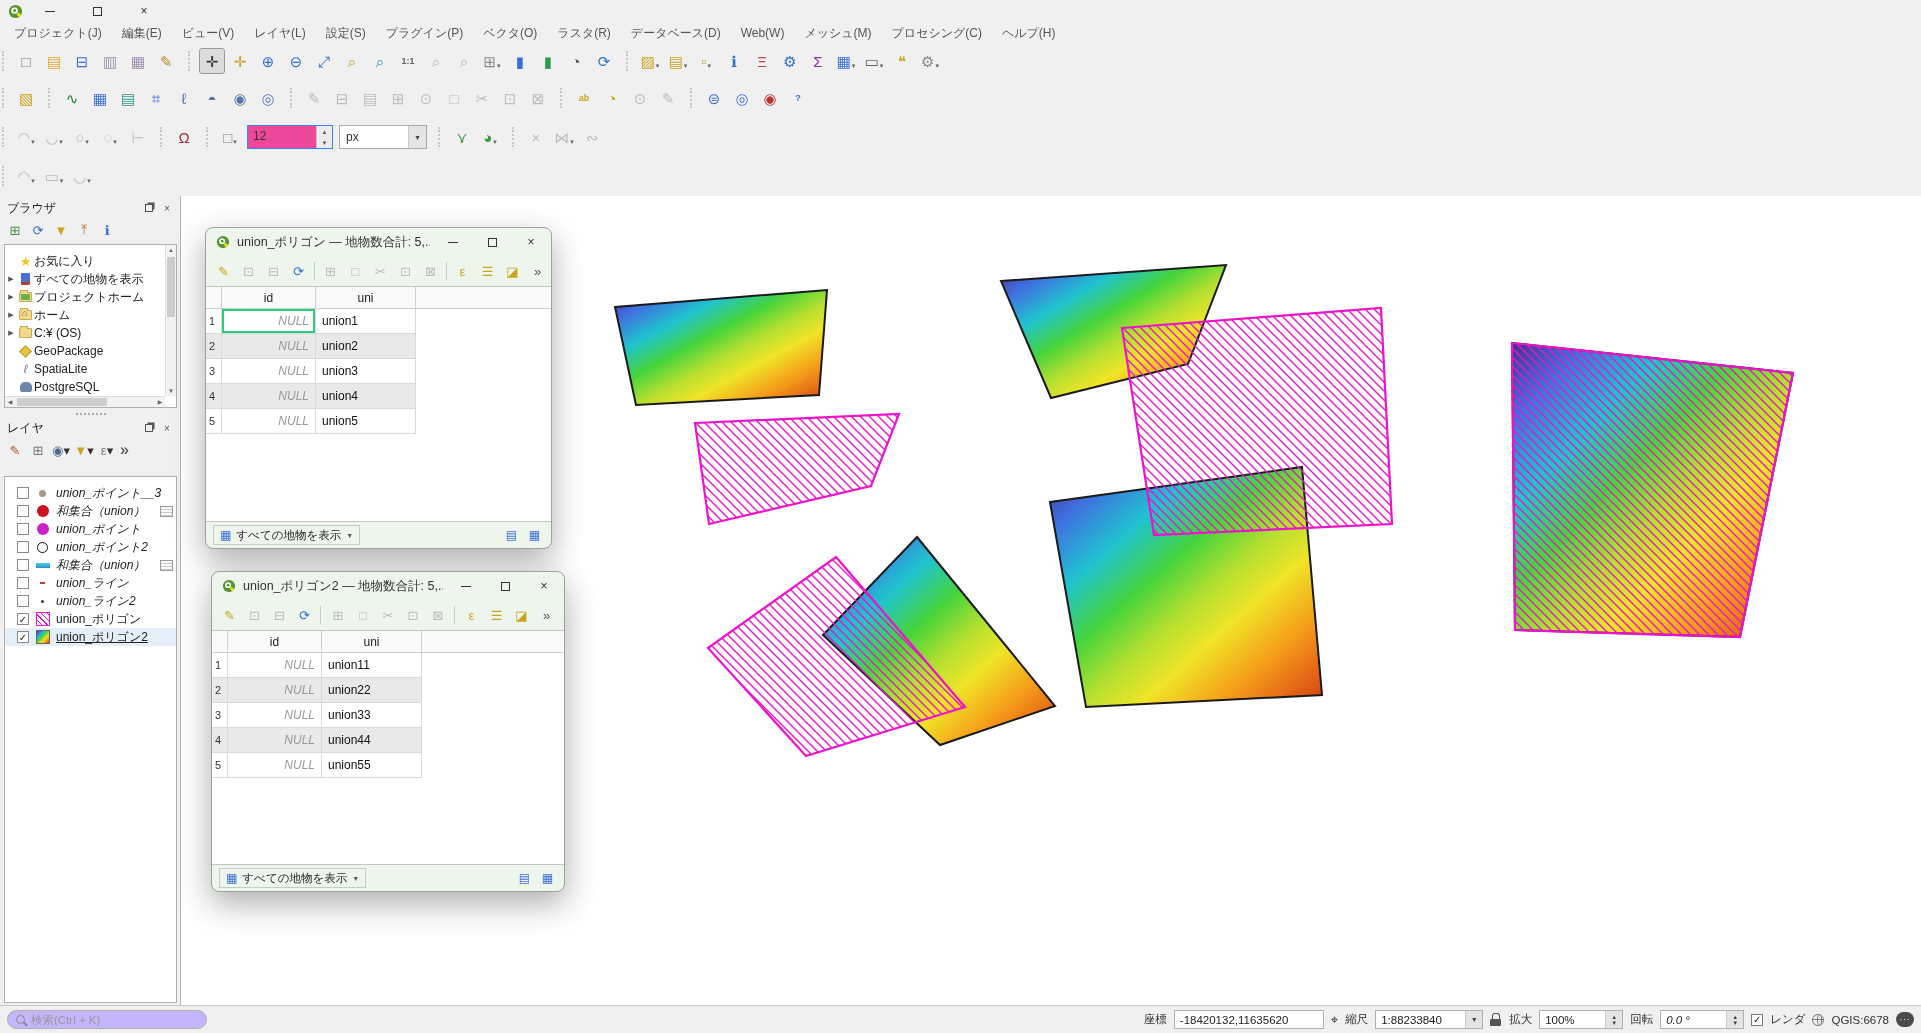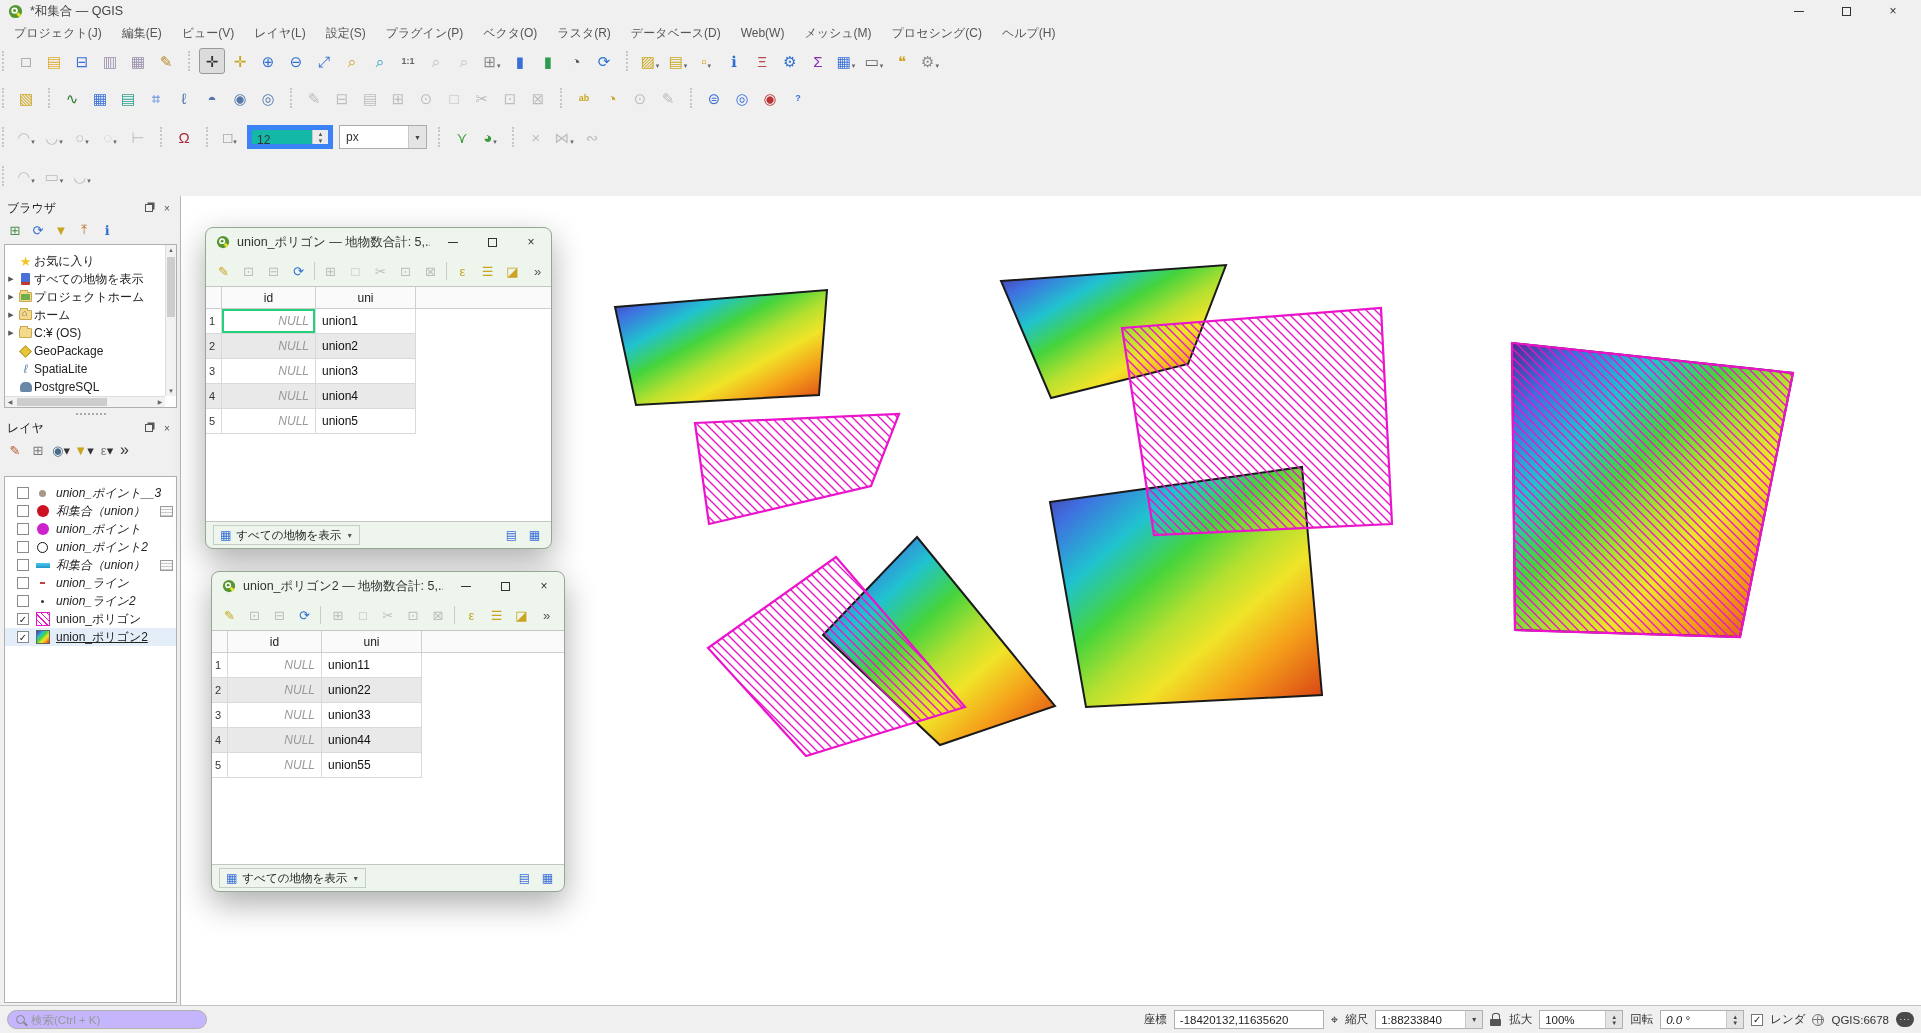--- a/index.html
+++ b/index.html
@@ -19,21 +19,21 @@
   .tbrow { display:flex; align-items:center; padding:1px 2px; }
   .tbrow1{height:34px}.tbrow2{height:40px}.tbrow3{height:38px}.tbrow4{height:40px}
   .tbgroup { display:flex; align-items:center; margin-right:8px; }
   .tbhandle { width:6px; height:20px; border-left:2px dotted #c6c6c6; margin-right:4px; }
   .tbi { min-width:26px; height:26px; display:flex; align-items:center; justify-content:center;
          border-radius:3px; margin:0 1px; position:relative; }
   .tbi.act { background:#dcdcdc; border:1px solid #9a9a9a; }
   .tbi .glyph { font-size:15px; line-height:1; }
   .tbi .glyph.small { font-size:9px; font-weight:bold; }
   .tbi .dd { font-size:7px; color:#666; align-self:flex-end; padding-bottom:4px; margin-left:1px; }
-  .snapspin { display:flex; height:24px; width:86px; border:5px solid #3b82f6; background:#14b8a6; align-items:stretch; margin:8px 3px; }
+  .snapspin { display:flex; height:24px; width:86px; border:1px solid #3b82f6; background:#ec4899; align-items:stretch; margin:8px 3px; }
   .snapspin .val { flex:1; font-size:12px; padding:3px 5px; }
   .spinbtns { width:16px; border-left:1px solid #c9c9c9; display:flex; flex-direction:column; background:#ececec; }
   .spinbtns span { flex:1; display:flex; align-items:center; justify-content:center; font-size:6px; color:#555; }
   .snapcombo { display:flex; height:24px; width:88px; border:1px solid #ababab; background:#fff; align-items:center; margin:0 3px; }
   .snapcombo .val { flex:1; font-size:12px; padding:0 6px; }
   .snapcombo .arrow { width:18px; height:100%; display:flex; align-items:center; justify-content:center;
                       font-size:7px; color:#444; background:#e4e4e4; border-left:1px solid #c9c9c9; }
   
   #dock { position:absolute; left:0; top:196px; width:181px; bottom:28px; background:#f0f0f0; border-right:1px solid #b6b6b6; }
   .panel-header { height:20px; display:flex; align-items:center; padding:0 7px; gap:4px; }
@@ -145,21 +145,20 @@
 </head>
 <body>
 
 <div id="titlebar">
   <svg width="15" height="15" viewBox="0 0 16 16">
     <circle cx="8" cy="8" r="7" fill="#589632"></circle>
     <circle cx="7" cy="7" r="3.4" fill="#fff"></circle>
     <circle cx="7" cy="7" r="1.6" fill="#589632"></circle>
     <rect x="9.5" y="9.5" width="4.5" height="3" fill="#f0e428" transform="rotate(45 11 11)"></rect>
   </svg>
-  <span class="title">*和集合 — QGIS</span>
   <span class="wc">
       <span class="minbar"></span>
     </span>
   <span class="wc">
       <span class="maxbox"></span>
     </span>
   <span class="wc">×</span>
 </div>
 
 <div id="menubar">

